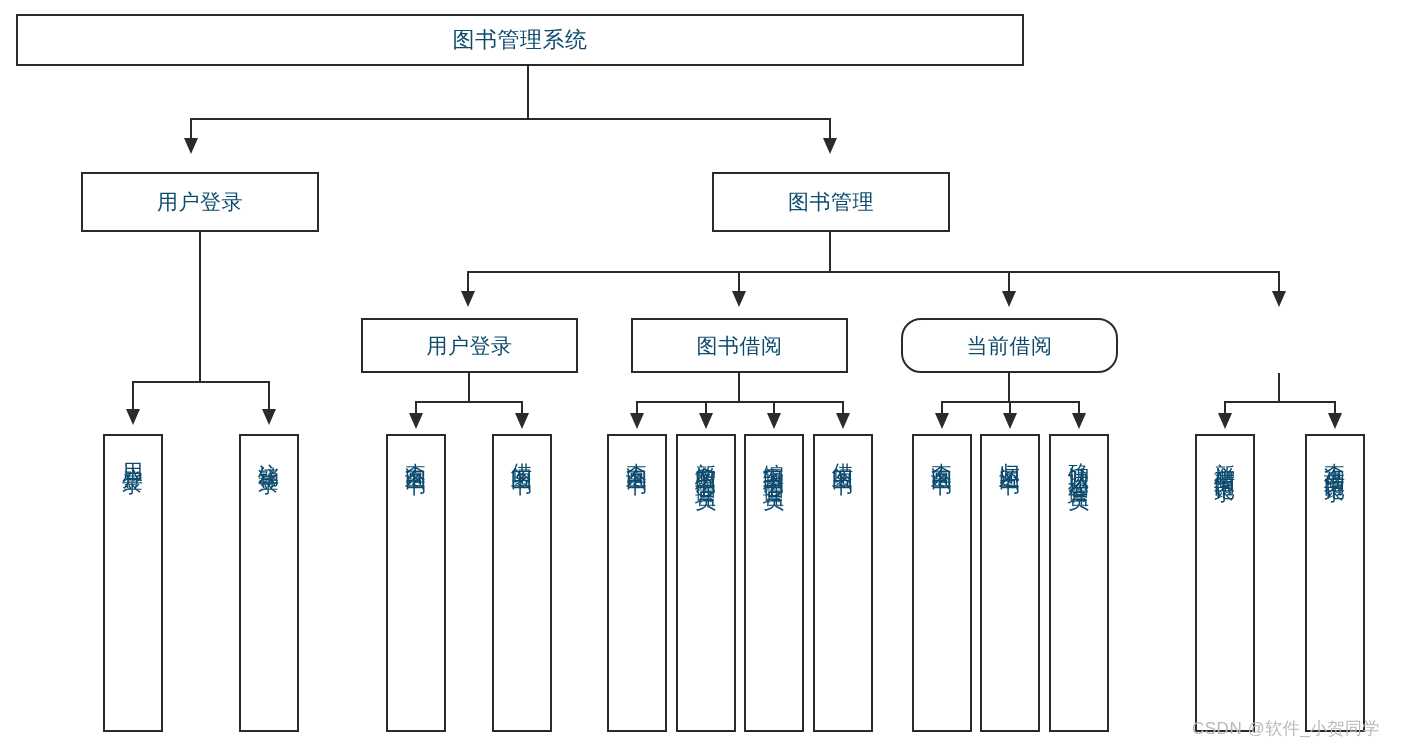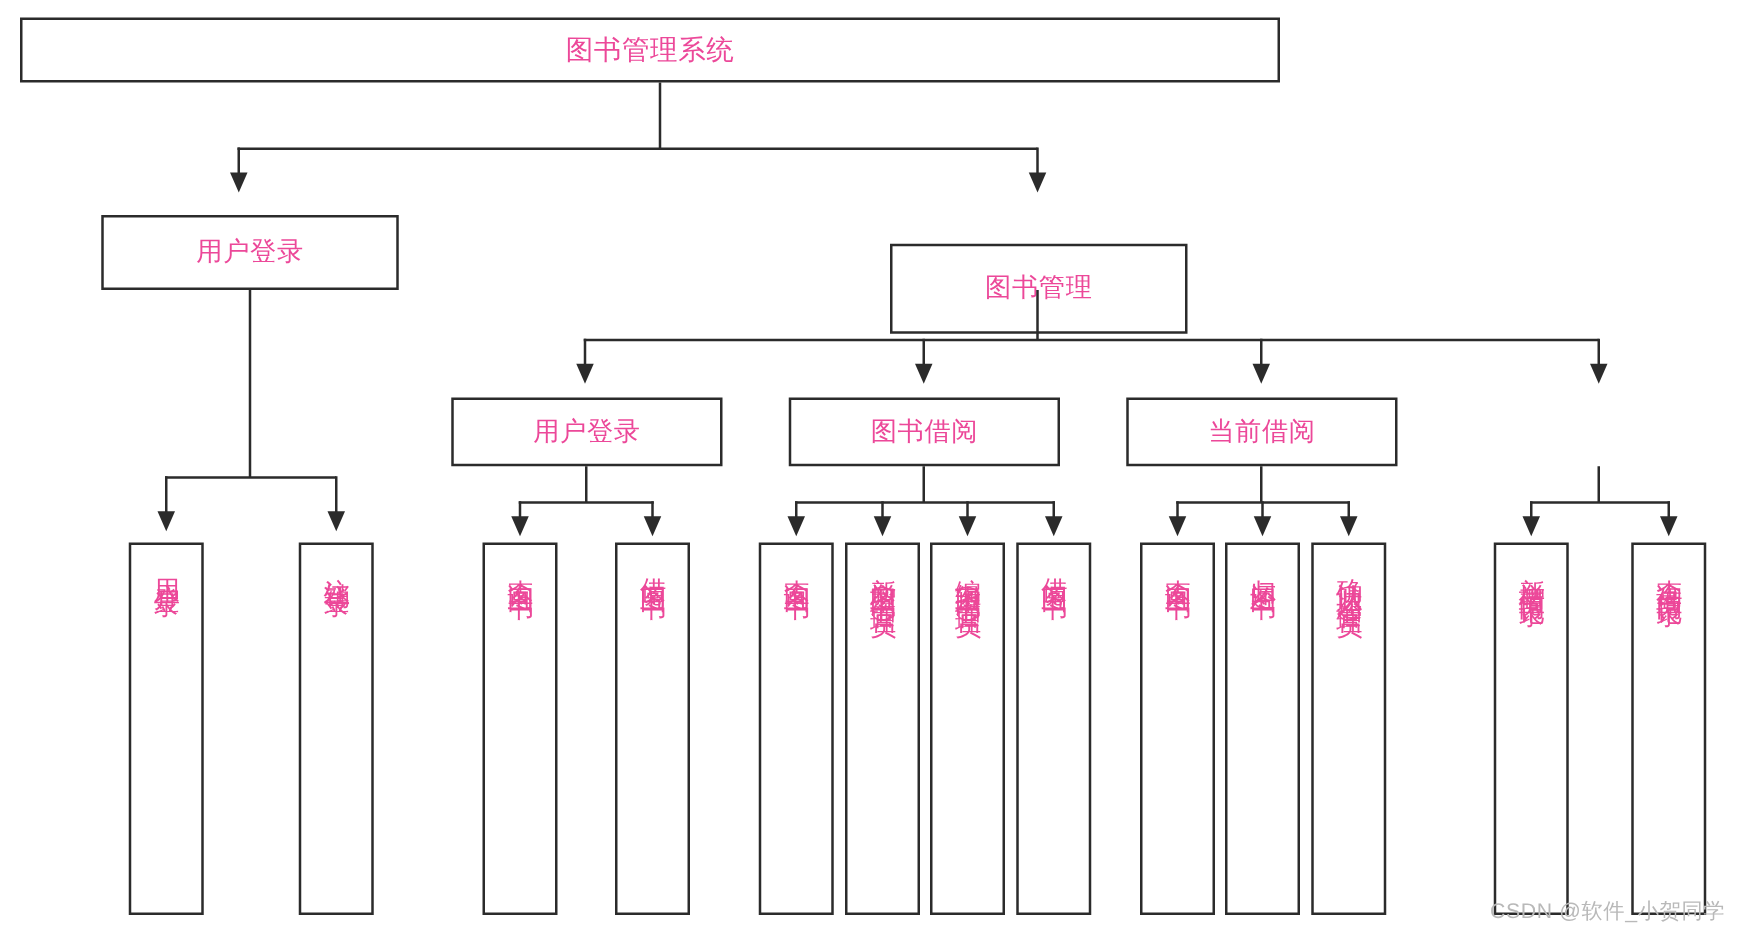--- a/index.html
+++ b/index.html
@@ -18,21 +18,21 @@
     overflow: hidden;
   }
   .node {
     position: absolute;
     box-sizing: border-box;
     background: #ffffff;
     border: 2px solid #2b2b2b;
     display: flex;
     align-items: center;
     justify-content: center;
-    color: #ec4899;
+    color: #0c4a6e;
   }
   .node .label {
     display: block;
     text-align: center;
     line-height: 1.12;
     white-space: nowrap;
   }
   
   .node.h .label {
     font-size: 21px;
@@ -89,21 +89,21 @@
   <div class="ln h" style="left:190px; top:118px; width:640px;"></div>
   <div class="ln v" style="left:190px; top:118px; height:22px;"></div>
   <div class="ln v" style="left:829px; top:118px; height:22px;"></div>
   <div class="arrow" style="left:184px; top:138px;"></div>
   <div class="arrow" style="left:823px; top:138px;"></div>
 
   <div class="node h" style="left:81px; top:172px; width:238px; height:60px;">
     <span class="label">用户登录</span>
   </div>
 
-  <div class="node h" style="left:712px; top:172px; width:238px; height:72px;margin-top:23px;">
+  <div class="node h" style="left:712px; top:172px; width:238px; height:60px;">
     <span class="label">图书管理</span>
   </div>
 
   <div class="ln v" style="left:199px; top:232px; height:150px;"></div>
   <div class="ln h" style="left:132px; top:381px; width:137px;"></div>
   <div class="ln v" style="left:132px; top:381px; height:30px;"></div>
   <div class="ln v" style="left:268px; top:381px; height:30px;"></div>
   <div class="arrow" style="left:126px; top:409px;"></div>
   <div class="arrow" style="left:262px; top:409px;"></div>
 
@@ -117,21 +117,21 @@
   <div class="arrow" style="left:732px; top:291px;"></div>
   <div class="arrow" style="left:1002px; top:291px;"></div>
   <div class="arrow" style="left:1272px; top:291px;"></div>
 
   <div class="node h" style="left:361px; top:318px; width:217px; height:55px;">
     <span class="label">用户登录</span>
   </div>
   <div class="node h" style="left:631px; top:318px; width:217px; height:55px;">
     <span class="label">图书借阅</span>
   </div>
-  <div class="node h" style="left:901px; top:318px; width:217px; height:55px;">
+  <div class="node h" style="left:901px; top:318px; width:217px; height:55px;border-radius:20px;">
     <span class="label">当前借阅</span>
   </div>
 
   <div class="ln v" style="left:468px; top:373px; height:29px;"></div>
   <div class="ln h" style="left:415px; top:401px; width:108px;"></div>
   <div class="ln v" style="left:415px; top:401px; height:14px;"></div>
   <div class="ln v" style="left:521px; top:401px; height:14px;"></div>
   <div class="arrow" style="left:409px; top:413px;"></div>
   <div class="arrow" style="left:515px; top:413px;"></div>
 

